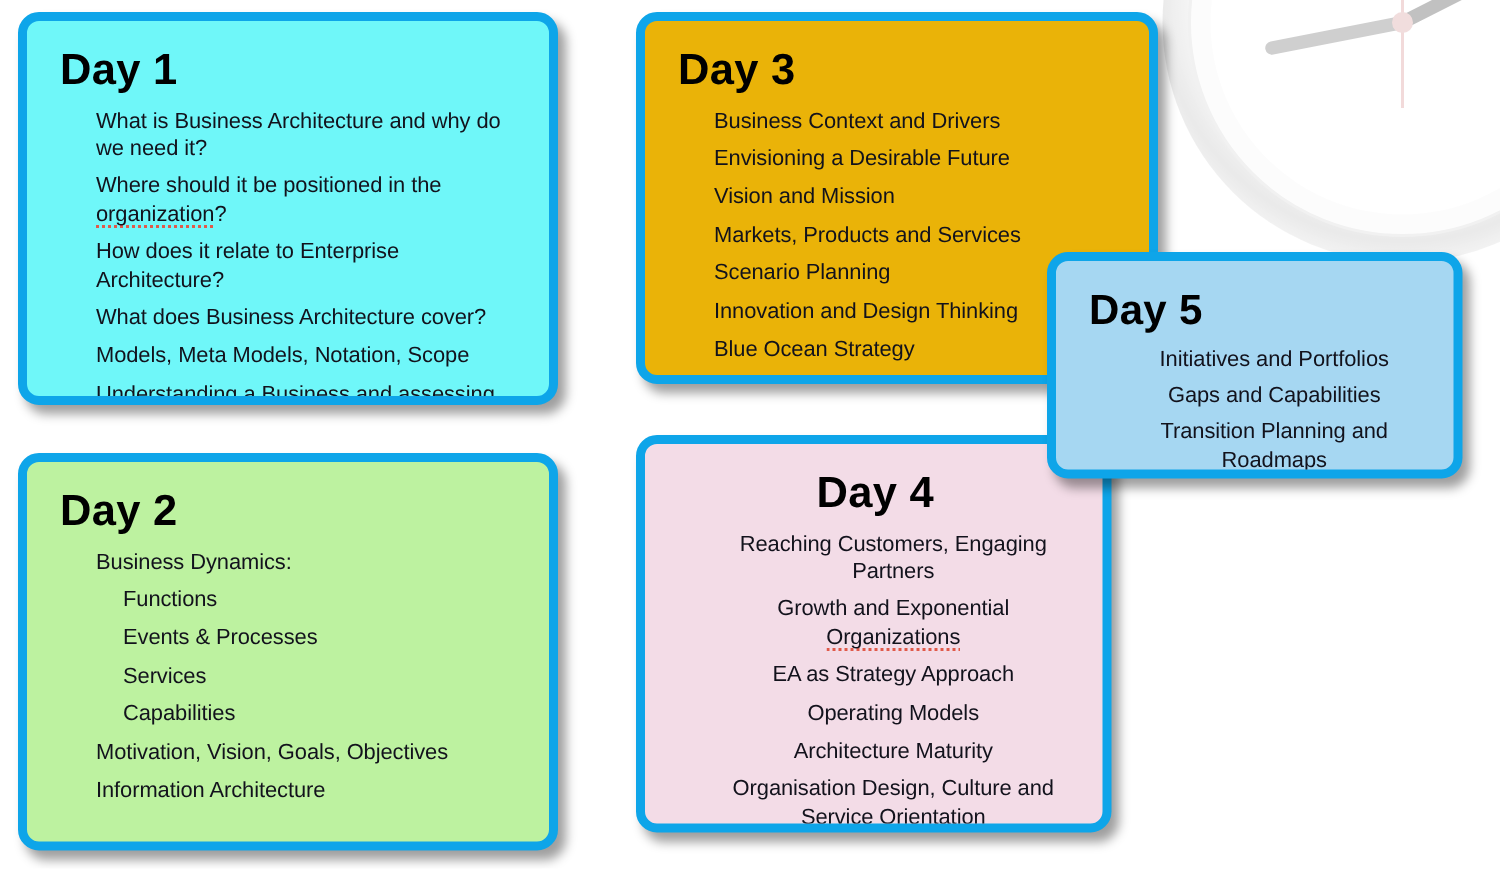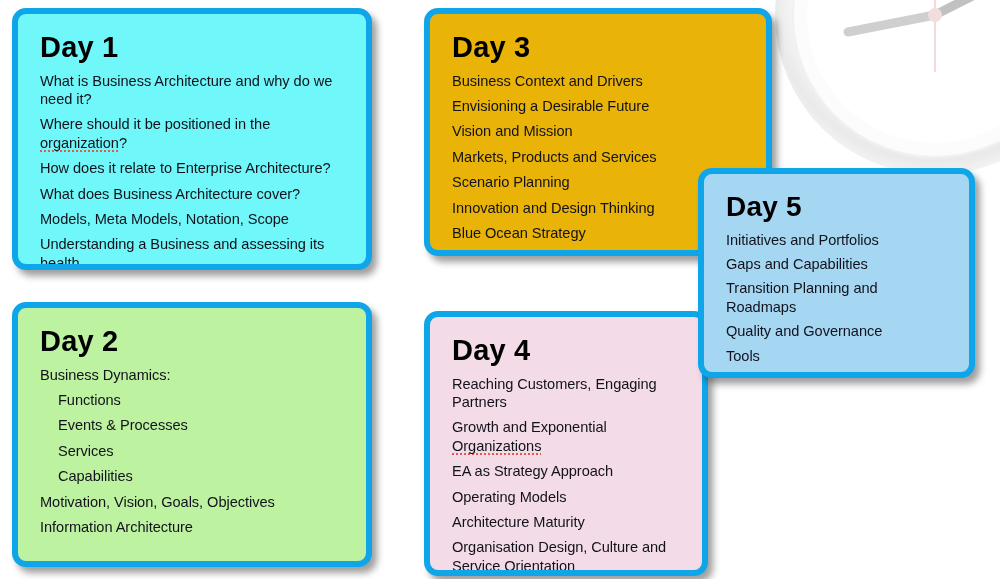--- a/index.html
+++ b/index.html
@@ -54,20 +54,21 @@
   .card-list {
     list-style: none;
   }
 
   .card-list li {
     font-size: 14.6px;
     line-height: 1.26;
     color: #12121c;
     margin-bottom: 7px;
     letter-spacing: -0.05px;
+    margin-left: 24px;
   }
 
   .card-list li.indent { padding-left: 18px; }
 
   
   .sp {
     background-image: linear-gradient(90deg,
       #e05a4a 0 2px, transparent 2px 4px);
     background-repeat: repeat-x;
     background-size: 4px 1.5px;
@@ -82,31 +83,32 @@
   }
   #card-day2 {
     left: 12px;  top: 302px; width: 360px; height: 265px;
     background: #BDF2A0;
   }
   #card-day3 {
     left: 424px; top: 8px;   width: 348px; height: 248px;
     background: #eab308;
   }
   #card-day4 {
-    left: 424px; top: 311px; width: 284px; height: 265px;
+    left: 424px; top: 290px; width: 317px; height: 265px;
     background: #F3DCE7;
+    text-align: center;
   }
   #card-day5 {
-    left: 698px; top: 168px; width: 277px; height: 210px;
+    left: 698px; top: 168px; width: 277px; height: 151px;
     background: #A6D7F2;
     z-index: 5;
   }
 
   #card-day5 .card-title { font-size: 28px; }
-  #card-day5 .card-list li { margin-bottom: 6px; }
+  #card-day5 .card-list li { margin-bottom: 6px; text-align: center; }
 </style>
 </head>
 <body>
 
 <div id="canvas">
 
   <div class="clock-wrap">
     <svg class="clock-svg" viewBox="0 0 330 330" xmlns="http://www.w3.org/2000/svg">
       <defs>
         <radialGradient id="bez" cx="50%" cy="45%" r="55%">

